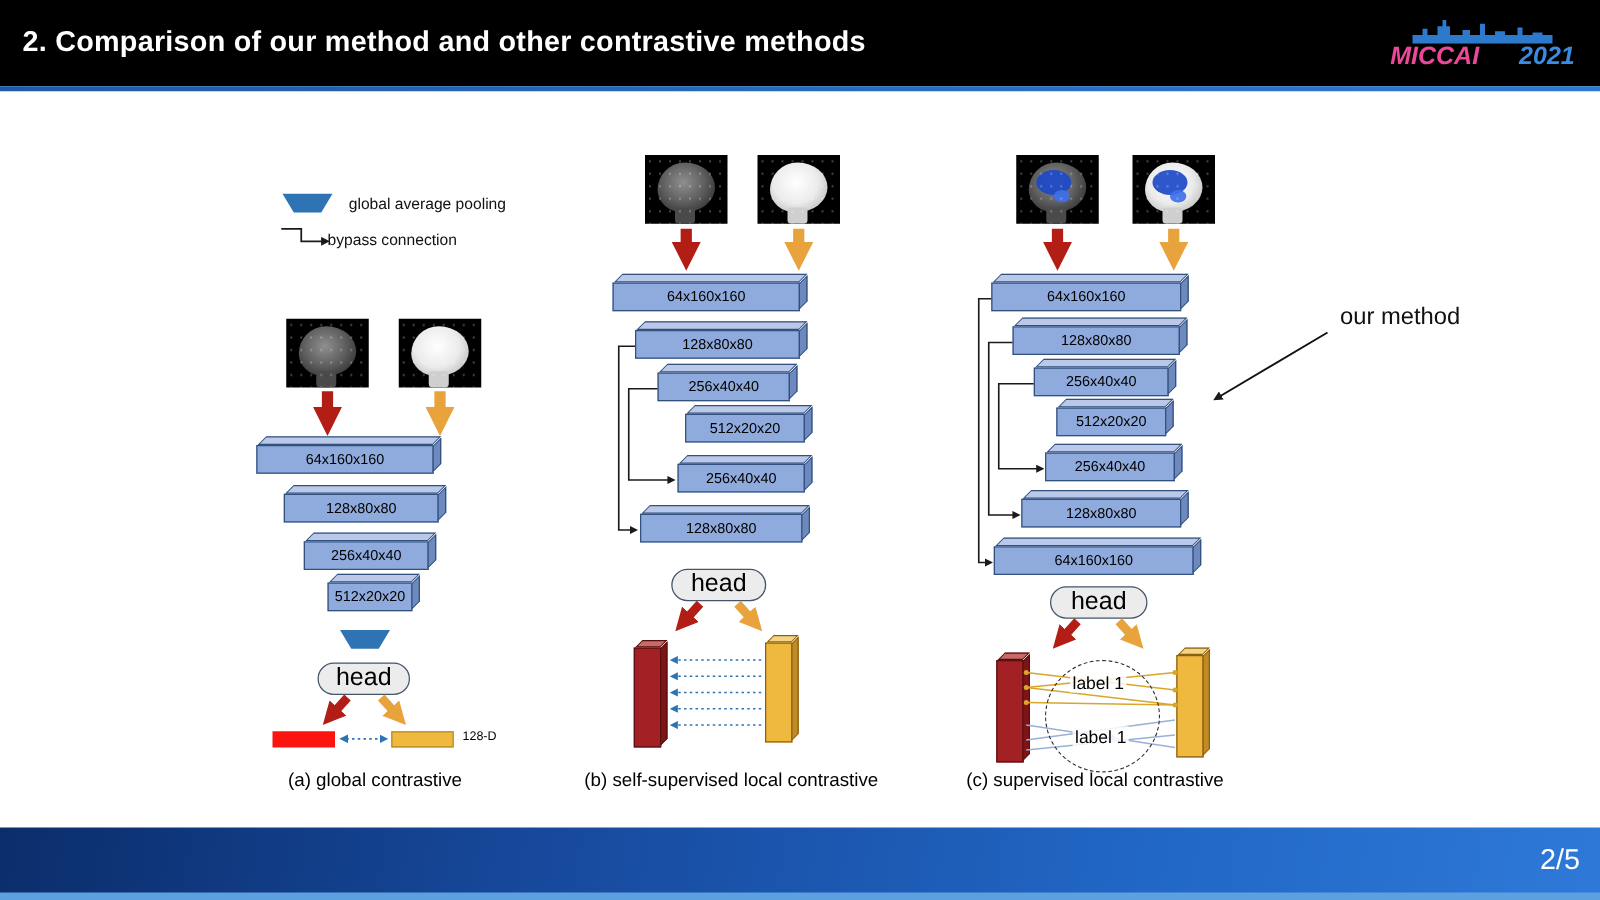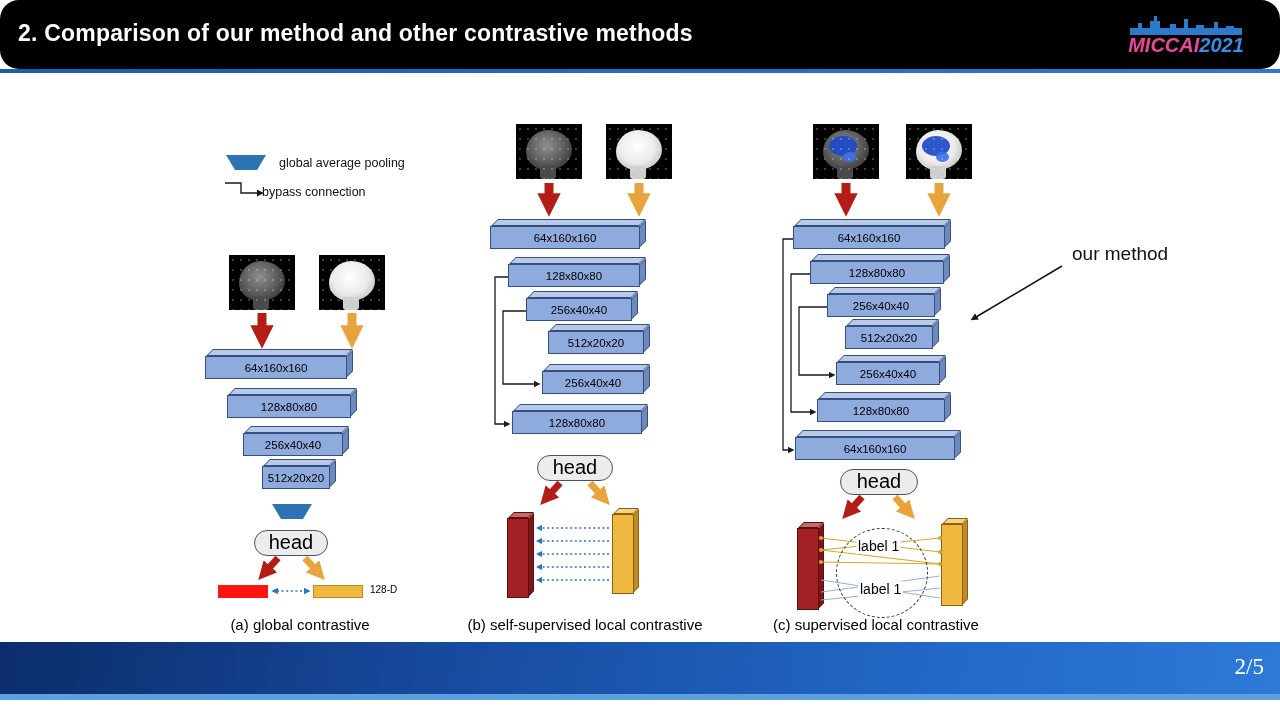--- a/index.html
+++ b/index.html
@@ -1,29 +1,29 @@
 <!DOCTYPE html>
 <html><head>
 <meta charset="utf-8">
 <style>
   html,body{margin:0;padding:0;}
   body{width:1280px;height:720px;font-family:"Liberation Sans",sans-serif;background:#fff;overflow:hidden;}
   #slide{position:relative;width:1280px;height:720px;background:#ffffff;overflow:hidden;}
 
   
-  #header{position:absolute;left:0;top:0;width:1280px;height:69px;background:#000;border-radius:19px;}
+  #header{position:absolute;left:0;top:0;width:1280px;height:69px;background:#000;}
   #title{position:absolute;left:18px;top:20px;font-size:23px;font-weight:bold;color:#fff;letter-spacing:.2px;}
   #header-rule{position:absolute;left:0;top:69px;width:1280px;height:4px;background:linear-gradient(90deg,#1d5ca8,#2e79d0);}
   #logo{position:absolute;right:14px;top:4px;width:160px;height:60px;display:flex;flex-direction:column;align-items:center;justify-content:center;}
   #logo-text{font-size:20px;font-weight:bold;font-style:italic;line-height:20px;white-space:nowrap;}
   #logo-text .lt1{color:#ec4899;}
-  #logo-text .lt2{color:#3b8be0;}
-
-  
-  #footer{position:absolute;left:0;top:642px;width:1280px;height:58px;background:linear-gradient(100deg,#0b2d6b 0%,#174a9e 35%,#2166c4 70%,#2e79d8 100%);font-family:Liberation Serif, serif;}
+  #logo-text .lt2{color:#3b8be0;padding-left:32px;}
+
+  
+  #footer{position:absolute;left:0;top:662px;width:1280px;height:58px;background:linear-gradient(100deg,#0b2d6b 0%,#174a9e 35%,#2166c4 70%,#2e79d8 100%);}
   #footer-strip{position:absolute;left:0;bottom:0;width:100%;height:6px;background:#5ca0e0;}
   #page-num{position:absolute;right:16px;top:12px;font-size:23px;color:#fff;}
 
   
   .lg-label{position:absolute;font-size:12.5px;color:#111;}
   .gap-tri{position:absolute;width:22px;height:0;border-top:15px solid #2e74b5;border-left:9px solid transparent;border-right:9px solid transparent;}
 
   
   .mri{position:absolute;width:66px;height:55px;background:#000;overflow:hidden;}
   .mri::after{content:"";position:absolute;inset:0;background-image:radial-gradient(circle, rgba(255,255,255,.75) .6px, transparent 1.1px);background-size:8px 10px;opacity:.4;}

